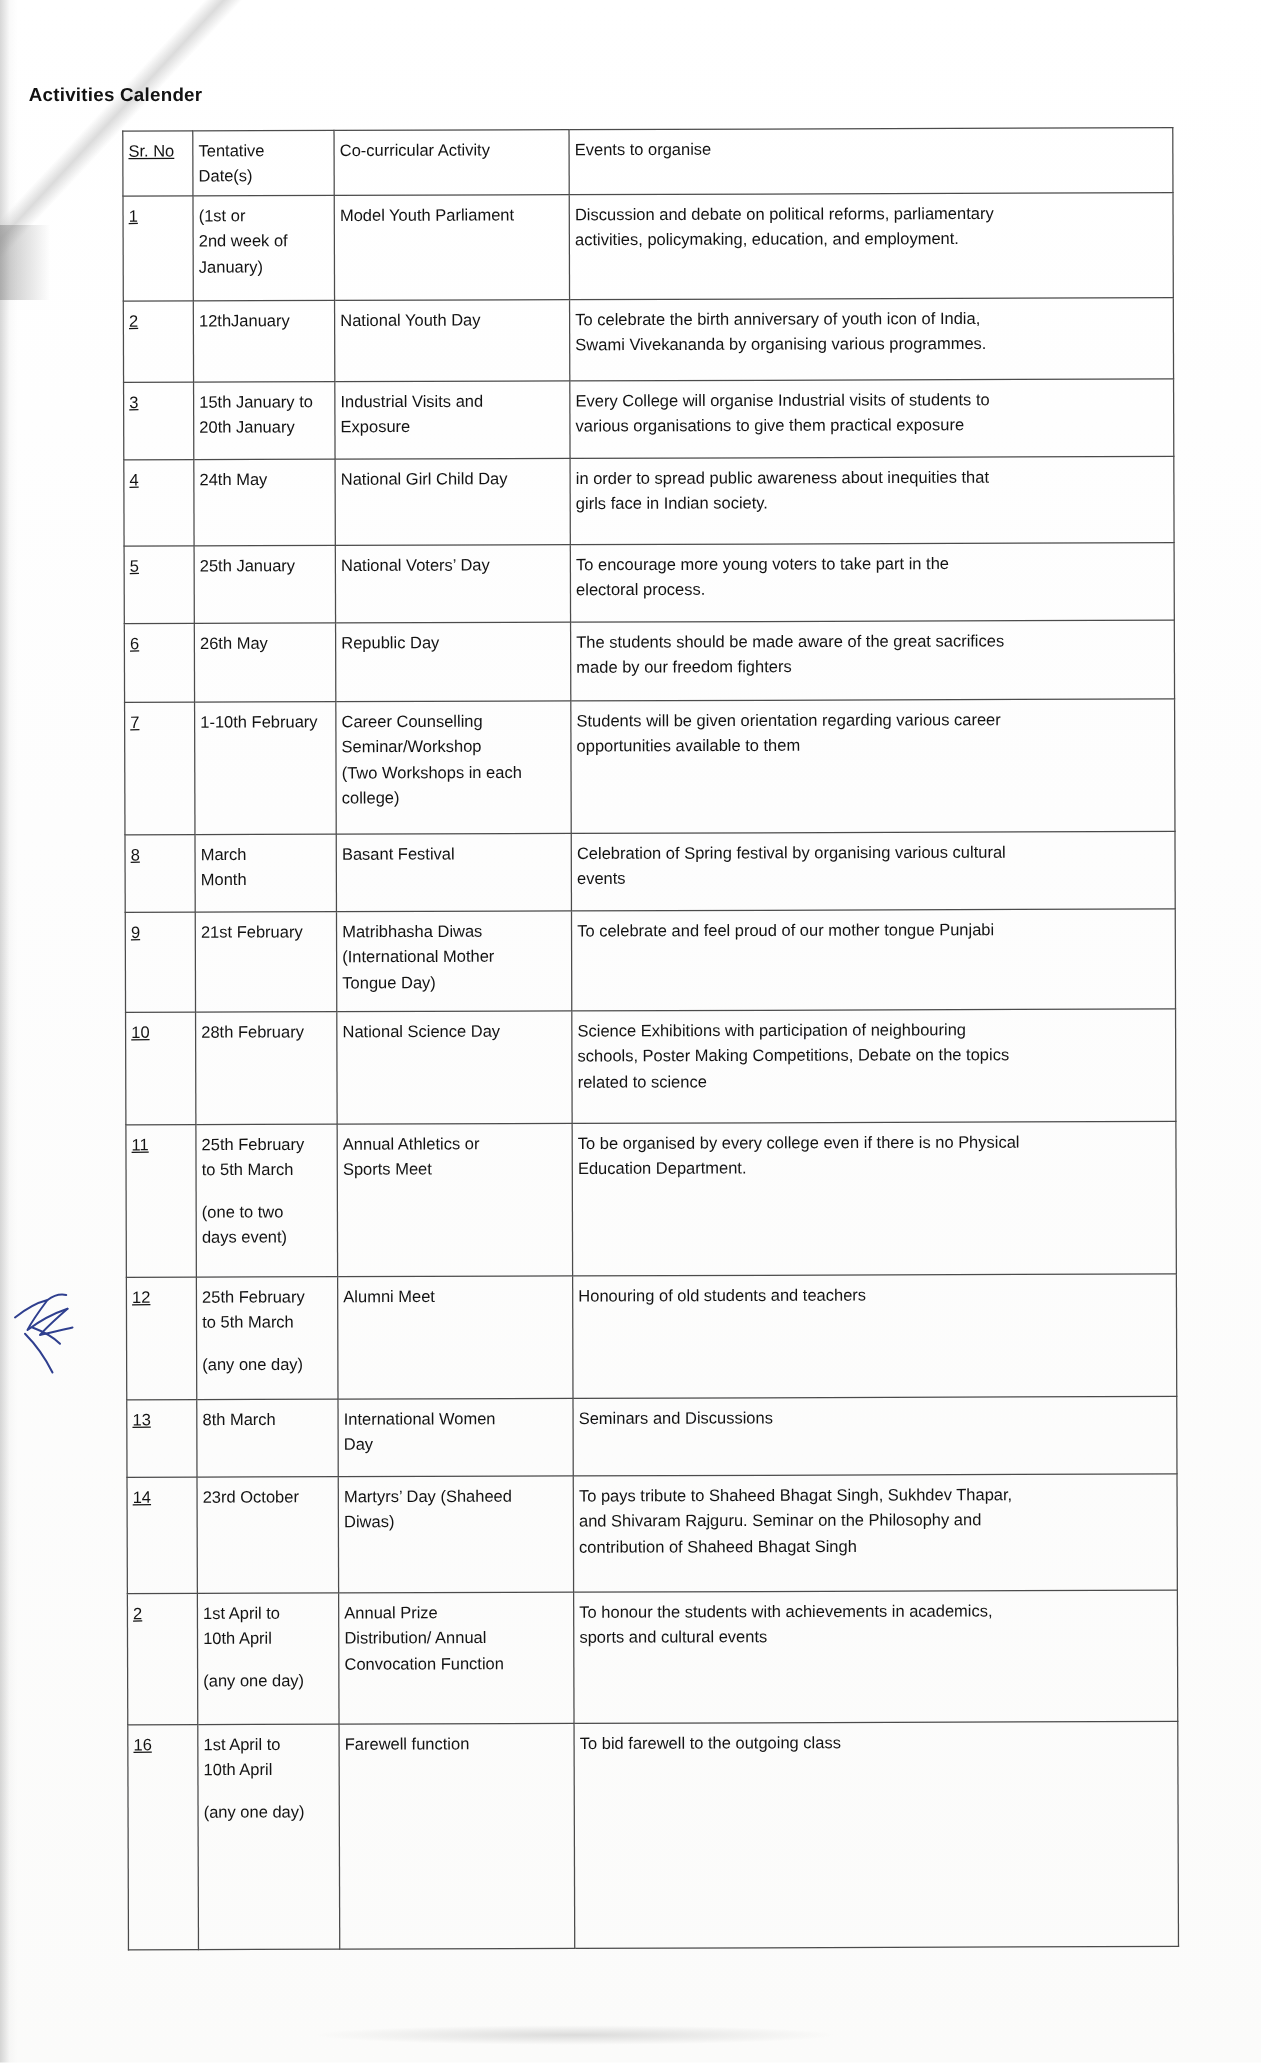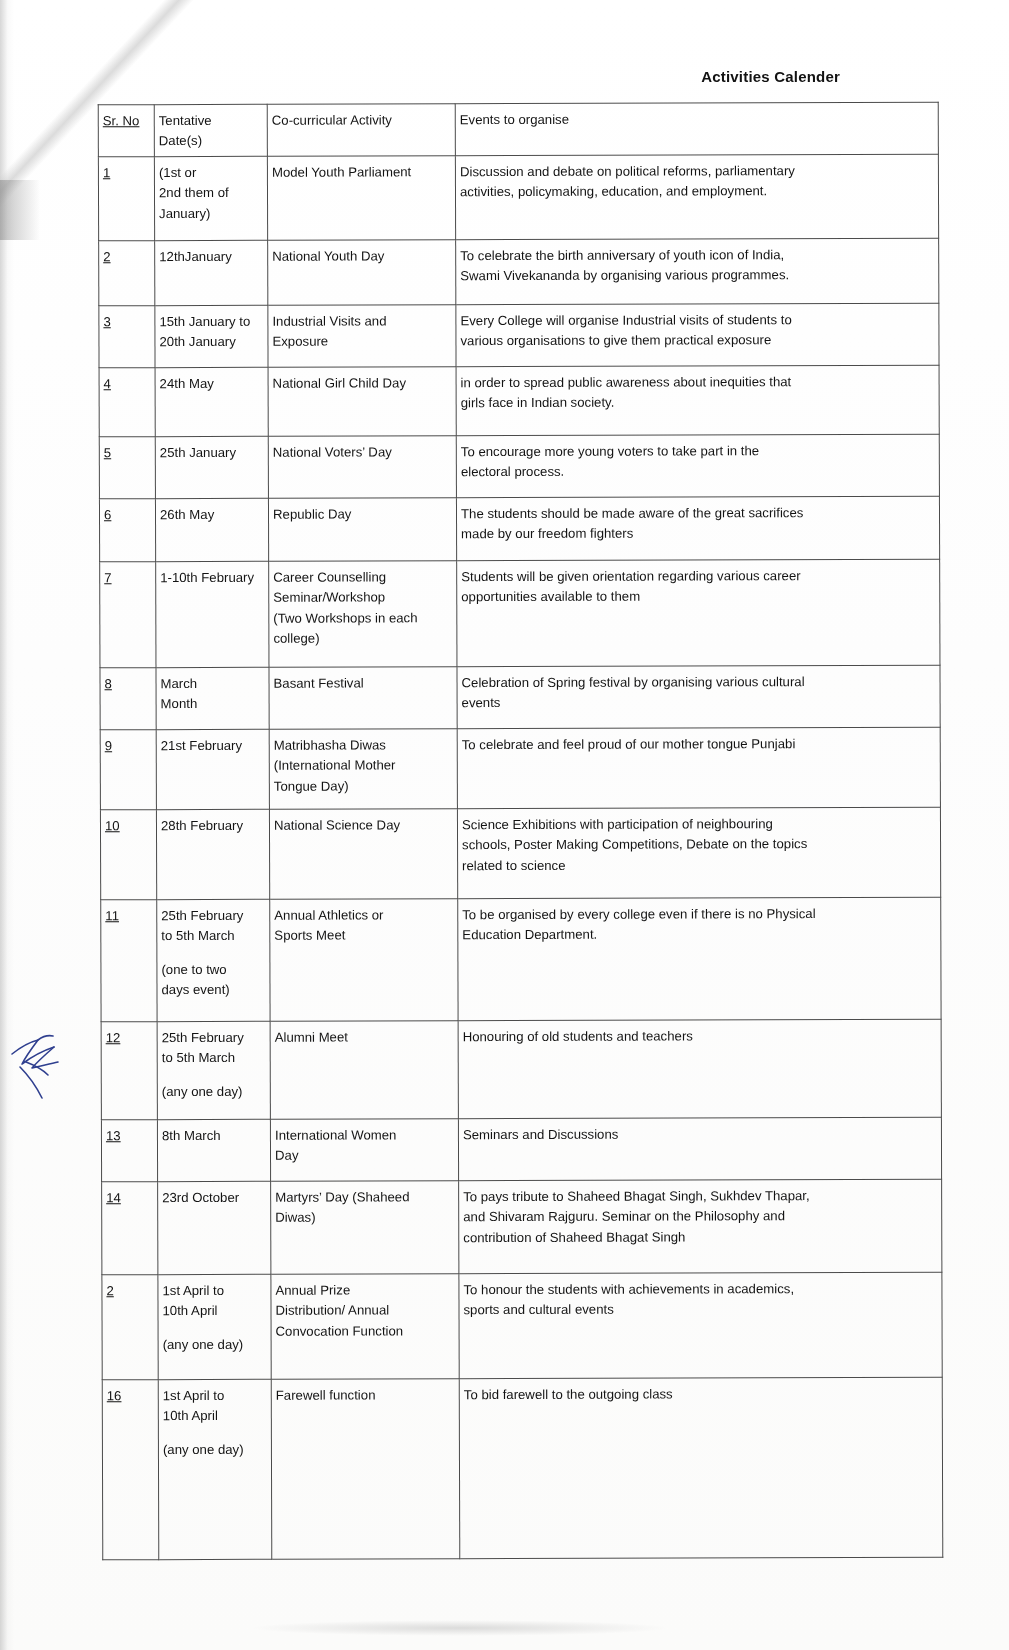--- a/index.html
+++ b/index.html
@@ -49,25 +49,26 @@
     left: 250px; top: 1620px;
     width: 420px; height: 16px;
     background: radial-gradient(ellipse at center, rgba(160,160,160,.35) 0%, rgba(255,255,255,0) 70%);
   }
 
   
   #title {
     position: absolute;
     left: 0; top: 68px;
     width: 840px;
-    text-align: right;
+    text-align: left;
     font-size: 15px;
     font-weight: bold;
     color: #121212;
     letter-spacing: .2px;
+    padding-left: 23px;
   }
 
   
   #calendar-table {
     position: absolute;
     left: 100px;
     top: 103px;
     width: 808px;
     border-collapse: collapse;
     table-layout: fixed;
@@ -122,21 +123,21 @@
             <span>Date(s)</span>
           </span>
         </th>
         <th class="c-act">Co-curricular Activity</th>
         <th class="c-ev">Events to organise</th>
       </tr>
     </thead>
     <tbody id="table-body">
         <tr style="height: 84px;">
           <td class="c-sr">1</td>
-          <td class="c-date"><span class="cell-lines"><span>(1st or</span><span>2nd them of</span><span>January)</span></span></td>
+          <td class="c-date"><span class="cell-lines"><span>(1st or</span><span>2nd week of</span><span>January)</span></span></td>
           <td class="c-act"><span class="cell-lines"><span>Model Youth Parliament</span></span></td>
           <td class="c-ev"><span class="cell-lines"><span>Discussion and debate on political reforms, parliamentary</span><span>activities, policymaking, education, and employment.</span></span></td>
         </tr>
         <tr style="height: 65px;">
           <td class="c-sr">2</td>
           <td class="c-date"><span class="cell-lines"><span>12thJanuary</span></span></td>
           <td class="c-act"><span class="cell-lines"><span>National Youth Day</span></span></td>
           <td class="c-ev"><span class="cell-lines"><span>To celebrate the birth anniversary of youth icon of India,</span><span>Swami Vivekananda by organising various programmes.</span></span></td>
         </tr>
         <tr style="height: 62px;">

